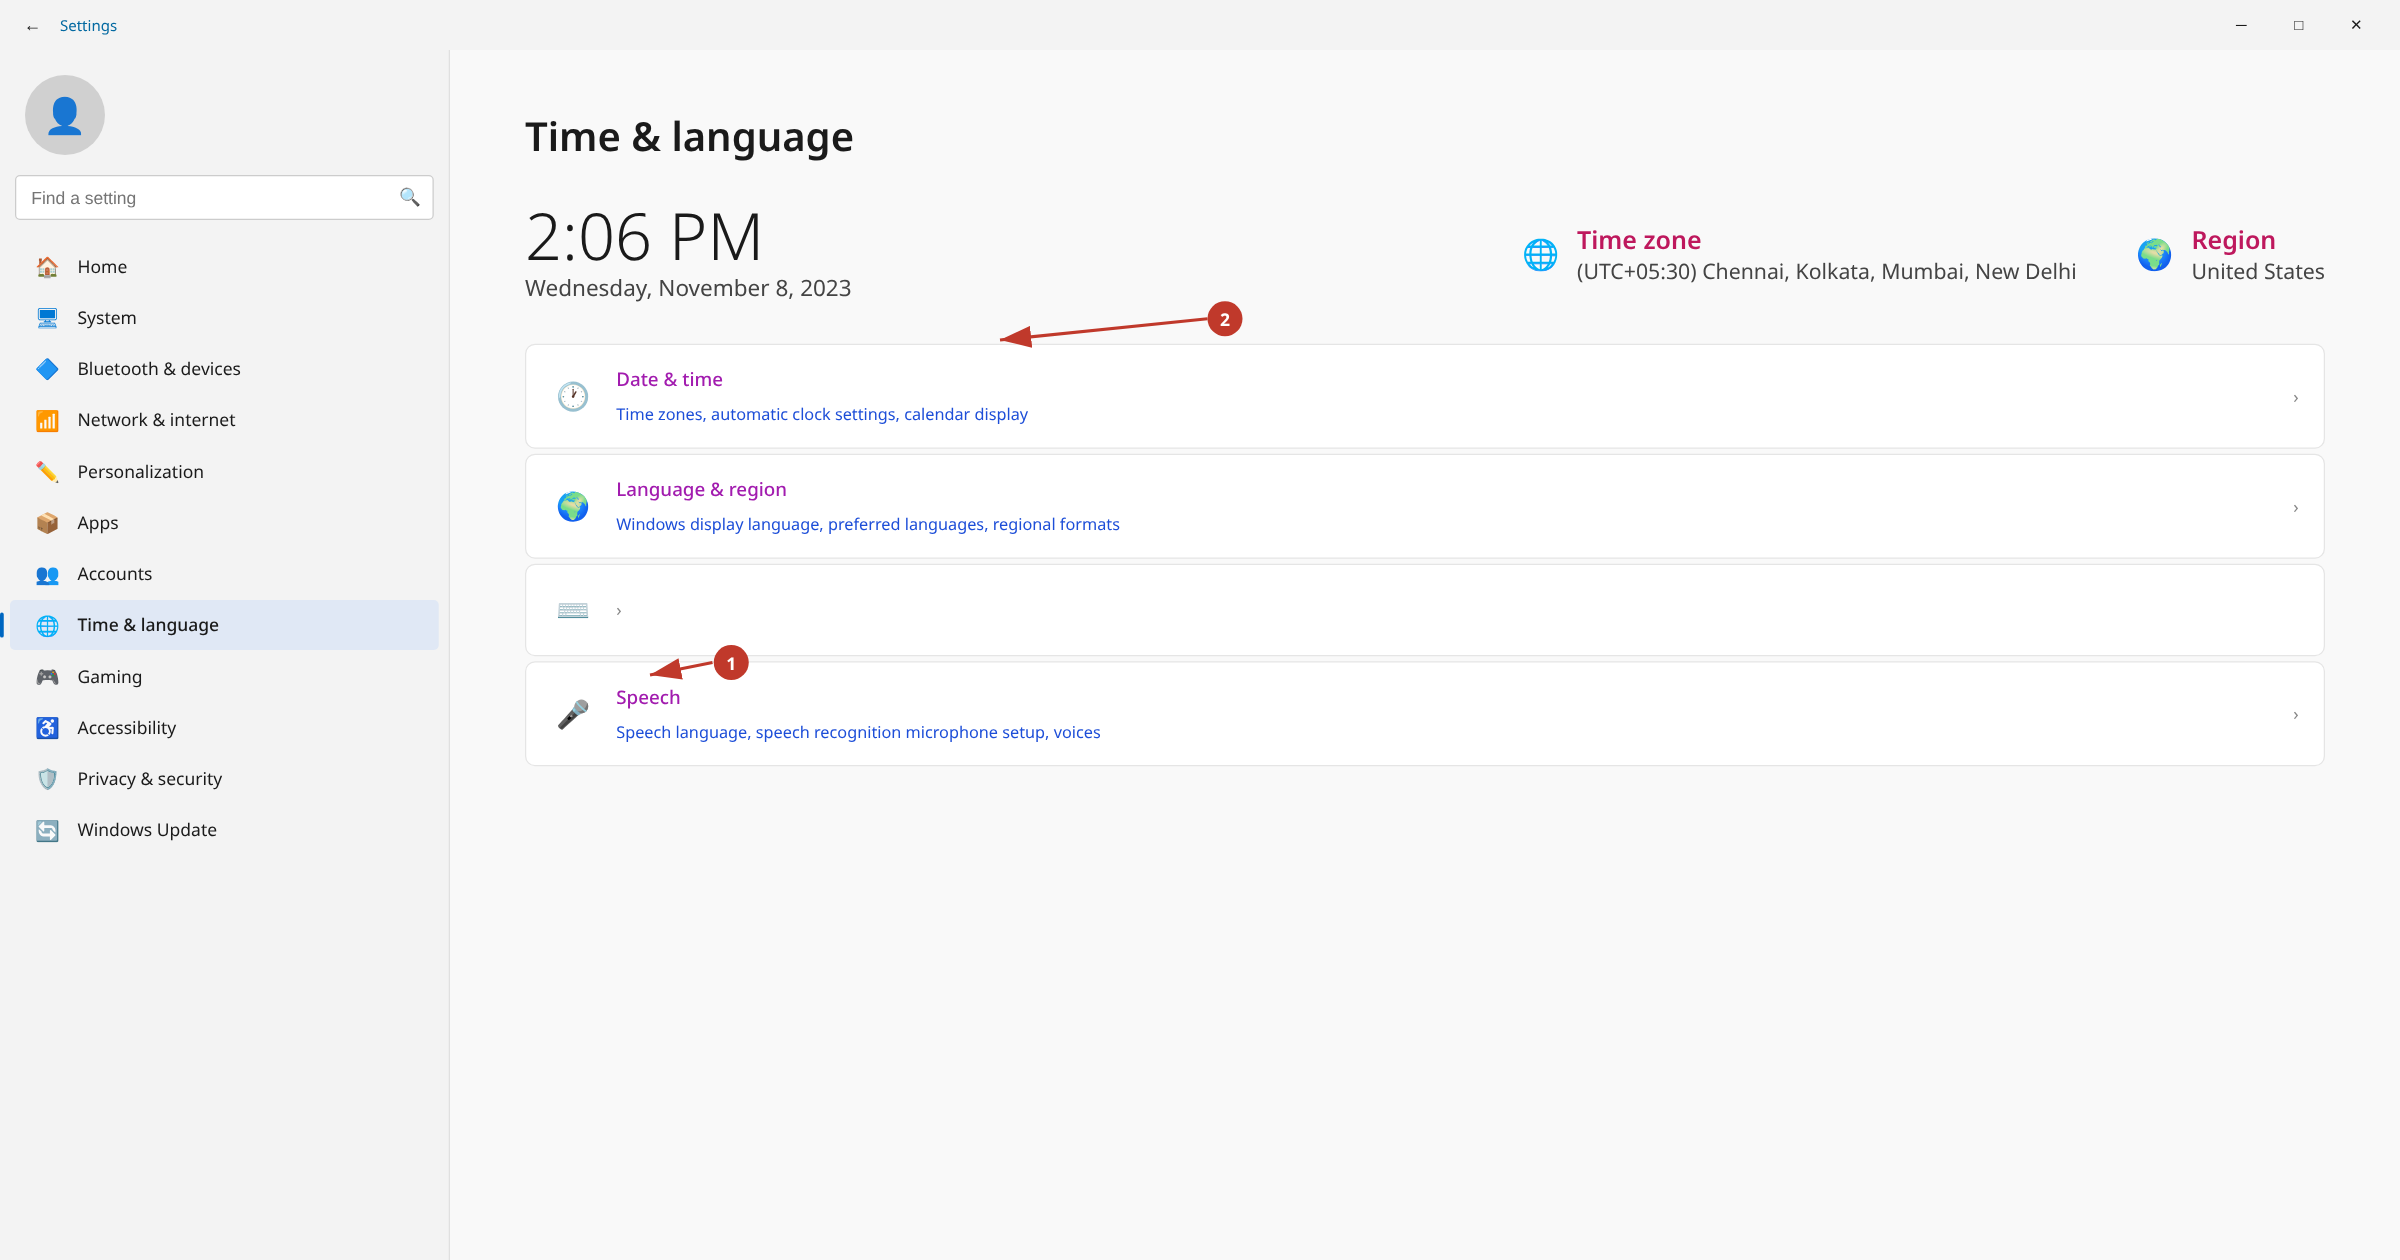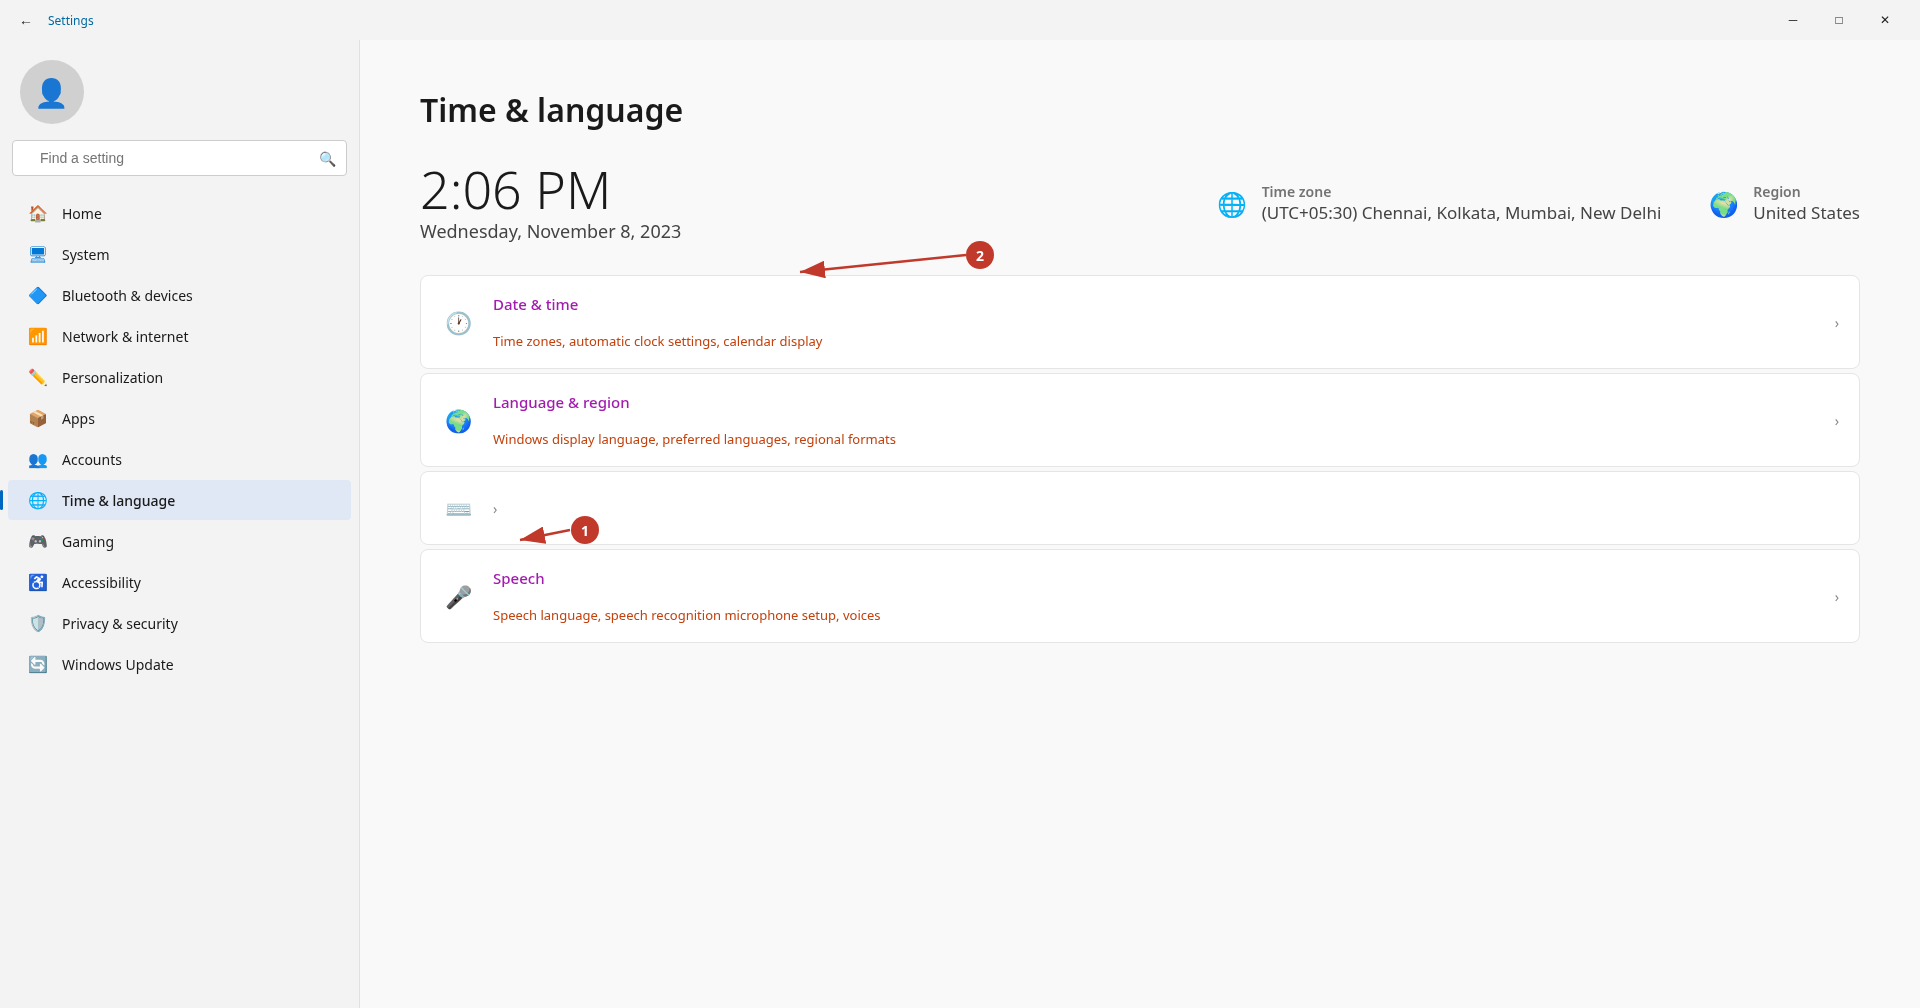--- a/index.html
+++ b/index.html
@@ -87,21 +87,21 @@
     .search-box {
       margin: 0 12px 12px 12px;
       position: relative;
     }
     .search-box input {
       width: 100%;
       height: 36px;
       border-radius: 4px;
       border: 1px solid #ccc;
       background: white;
-      padding: 0 36px 0 27px;
+      padding: 0 36px 0 12px;
       font-size: 14px;
       color: #555;
       outline: none;
     }
     .search-icon-wrap {
       position: absolute; right: 10px; top: 50%;
       transform: translateY(-50%);
       color: #666; font-size: 14px;
     }
 
@@ -188,23 +188,23 @@
       display: flex;
       align-items: center;
       gap: 14px;
     }
     .info-icon {
       font-size: 24px;
       color: #444;
     }
     .info-text-group {}
     .info-label {
-      font-size: 14px;
+      font-size: 20px;
       font-weight: 600;
-      color: #737373;
+      color: #be185d;
     }
     .info-value {
       font-size: 17px;
       color: #444;
     }
 
     
     .settings-list {
       display: flex;
       flex-direction: column;
@@ -231,22 +231,22 @@
     .setting-card-text {
       flex: 1;
     }
     .setting-card-title {
       font-size: 15px;
       font-weight: 500;
       color: #a21caf;
     }
     .setting-card-subtitle {
       font-size: 13px;
-      color: #c2410c;
-      margin-top: 18px;
+      color: #1d4ed8;
+      margin-top: 8px;
     }
     .setting-card-chevron {
       font-size: 14px;
       color: #888;
     }
 
     
     .annotation-layer {
       position: absolute;
       pointer-events: none;

